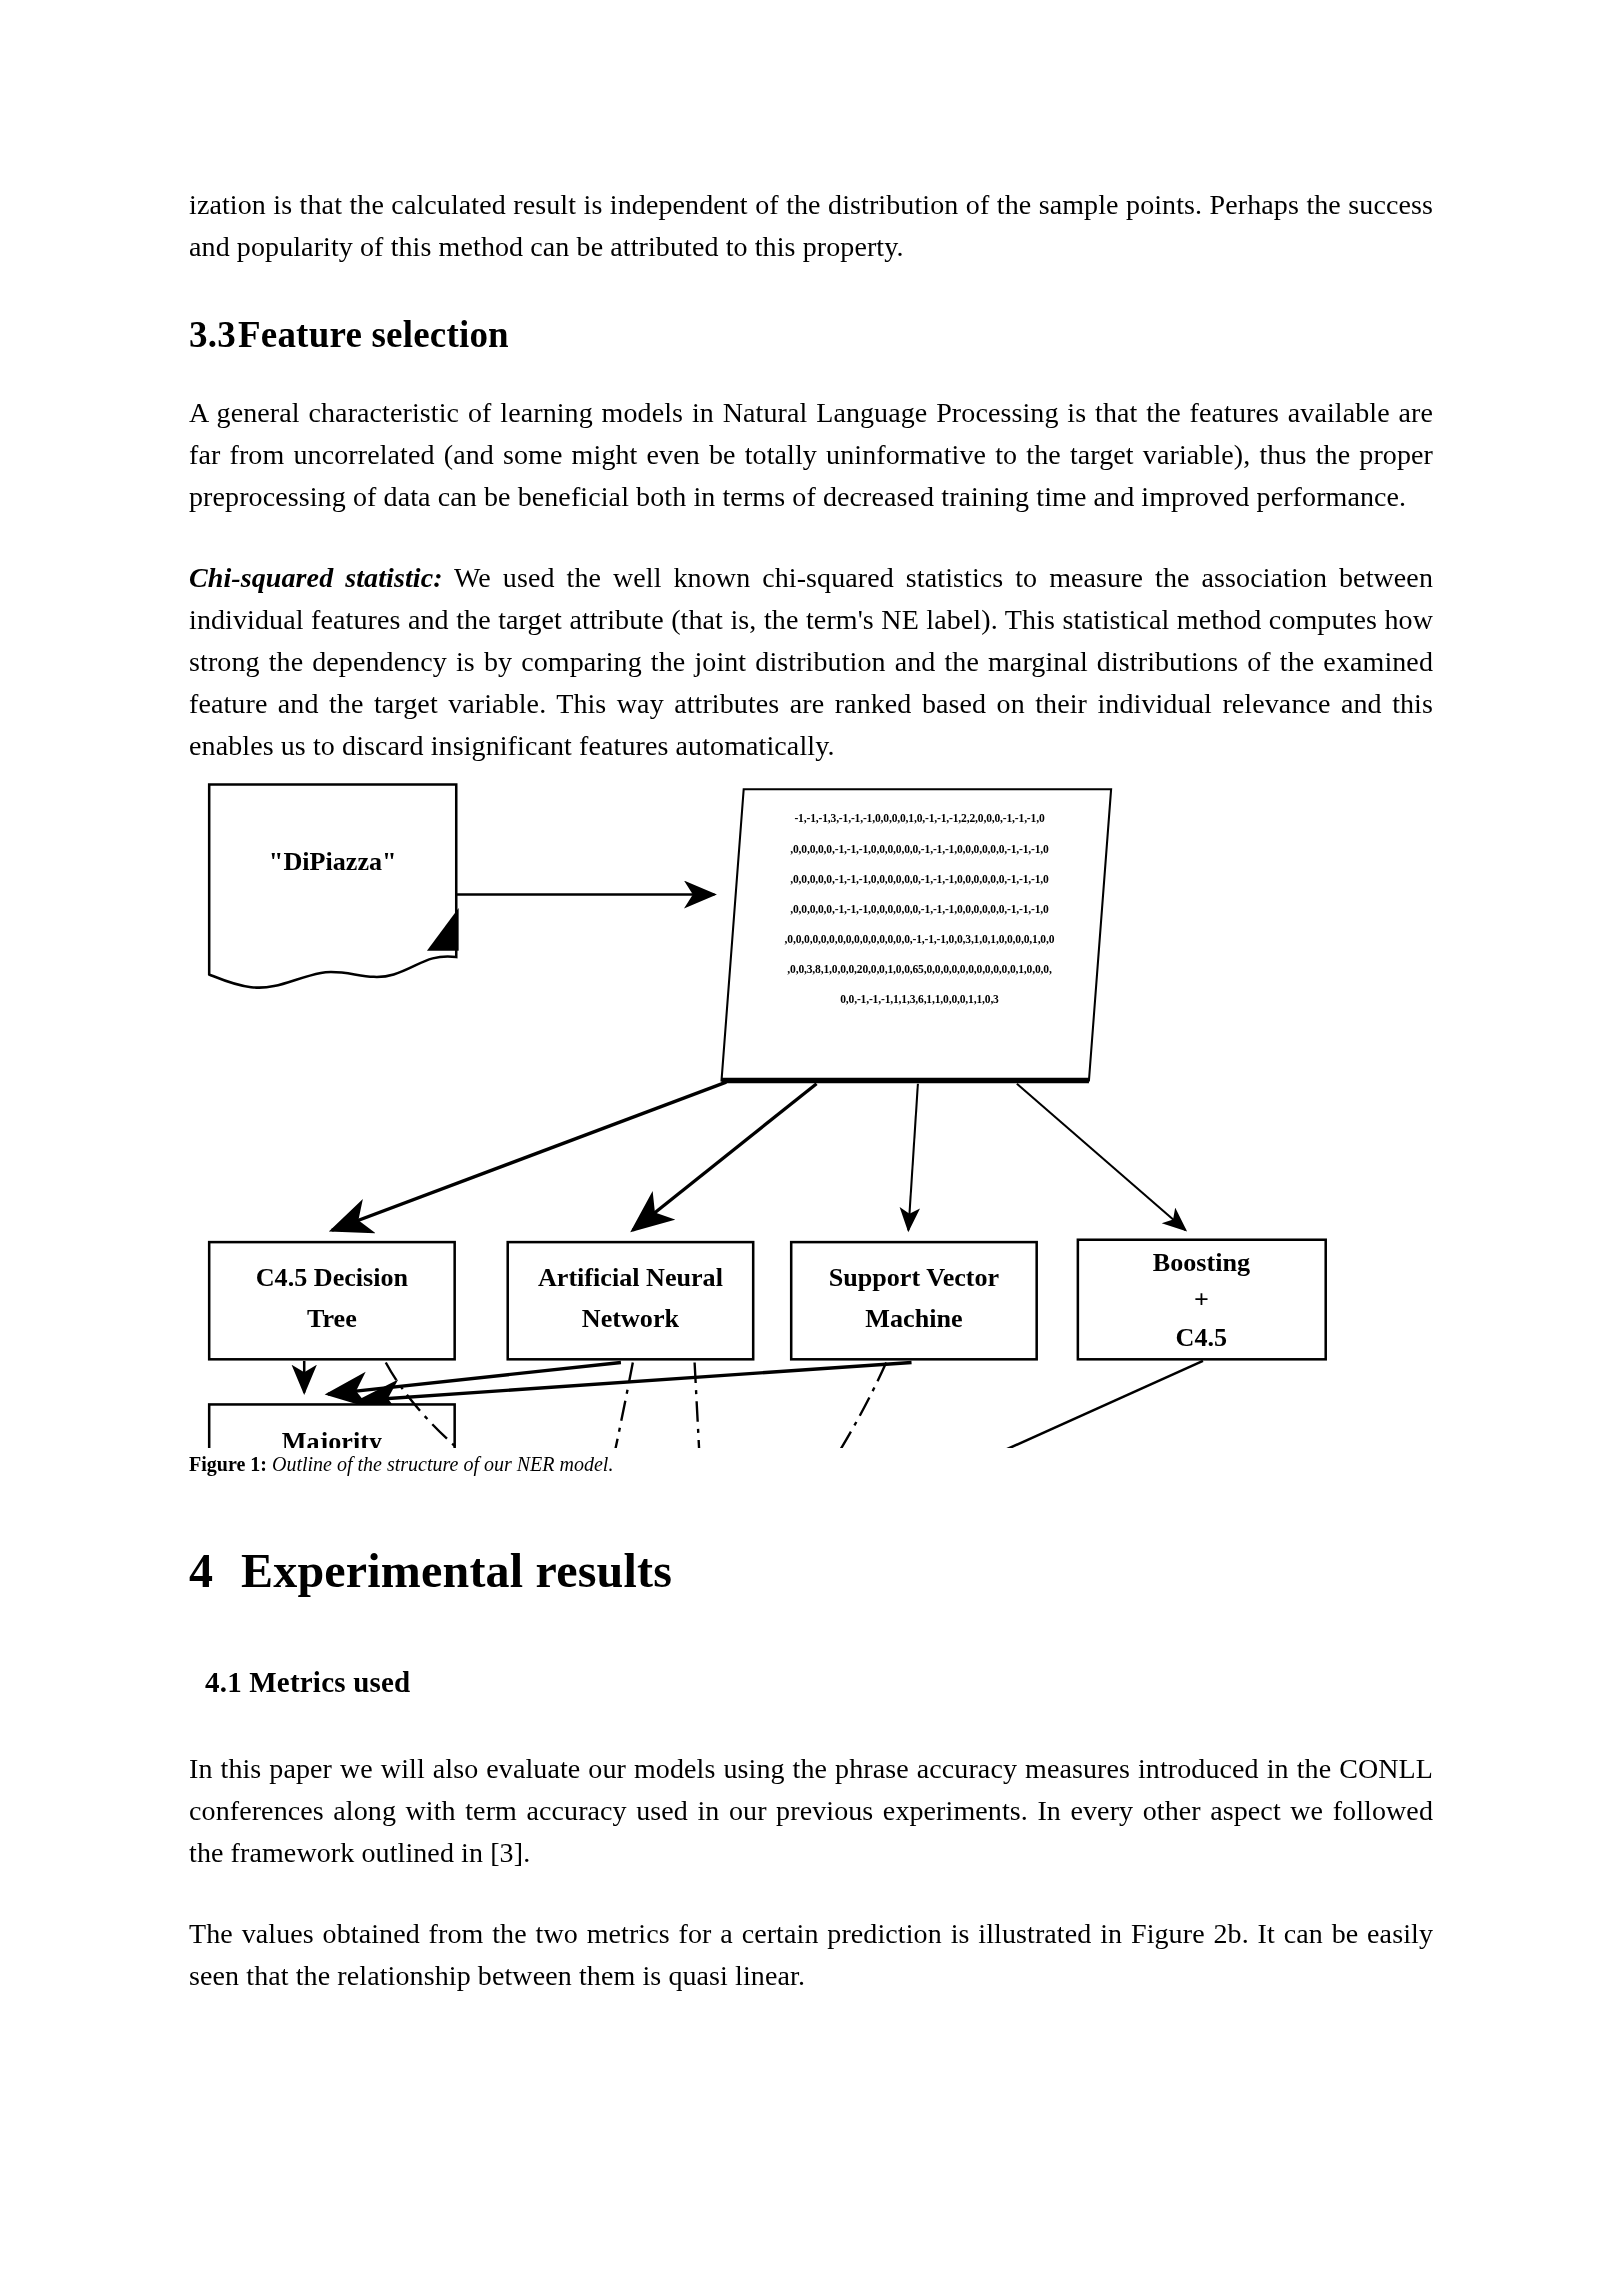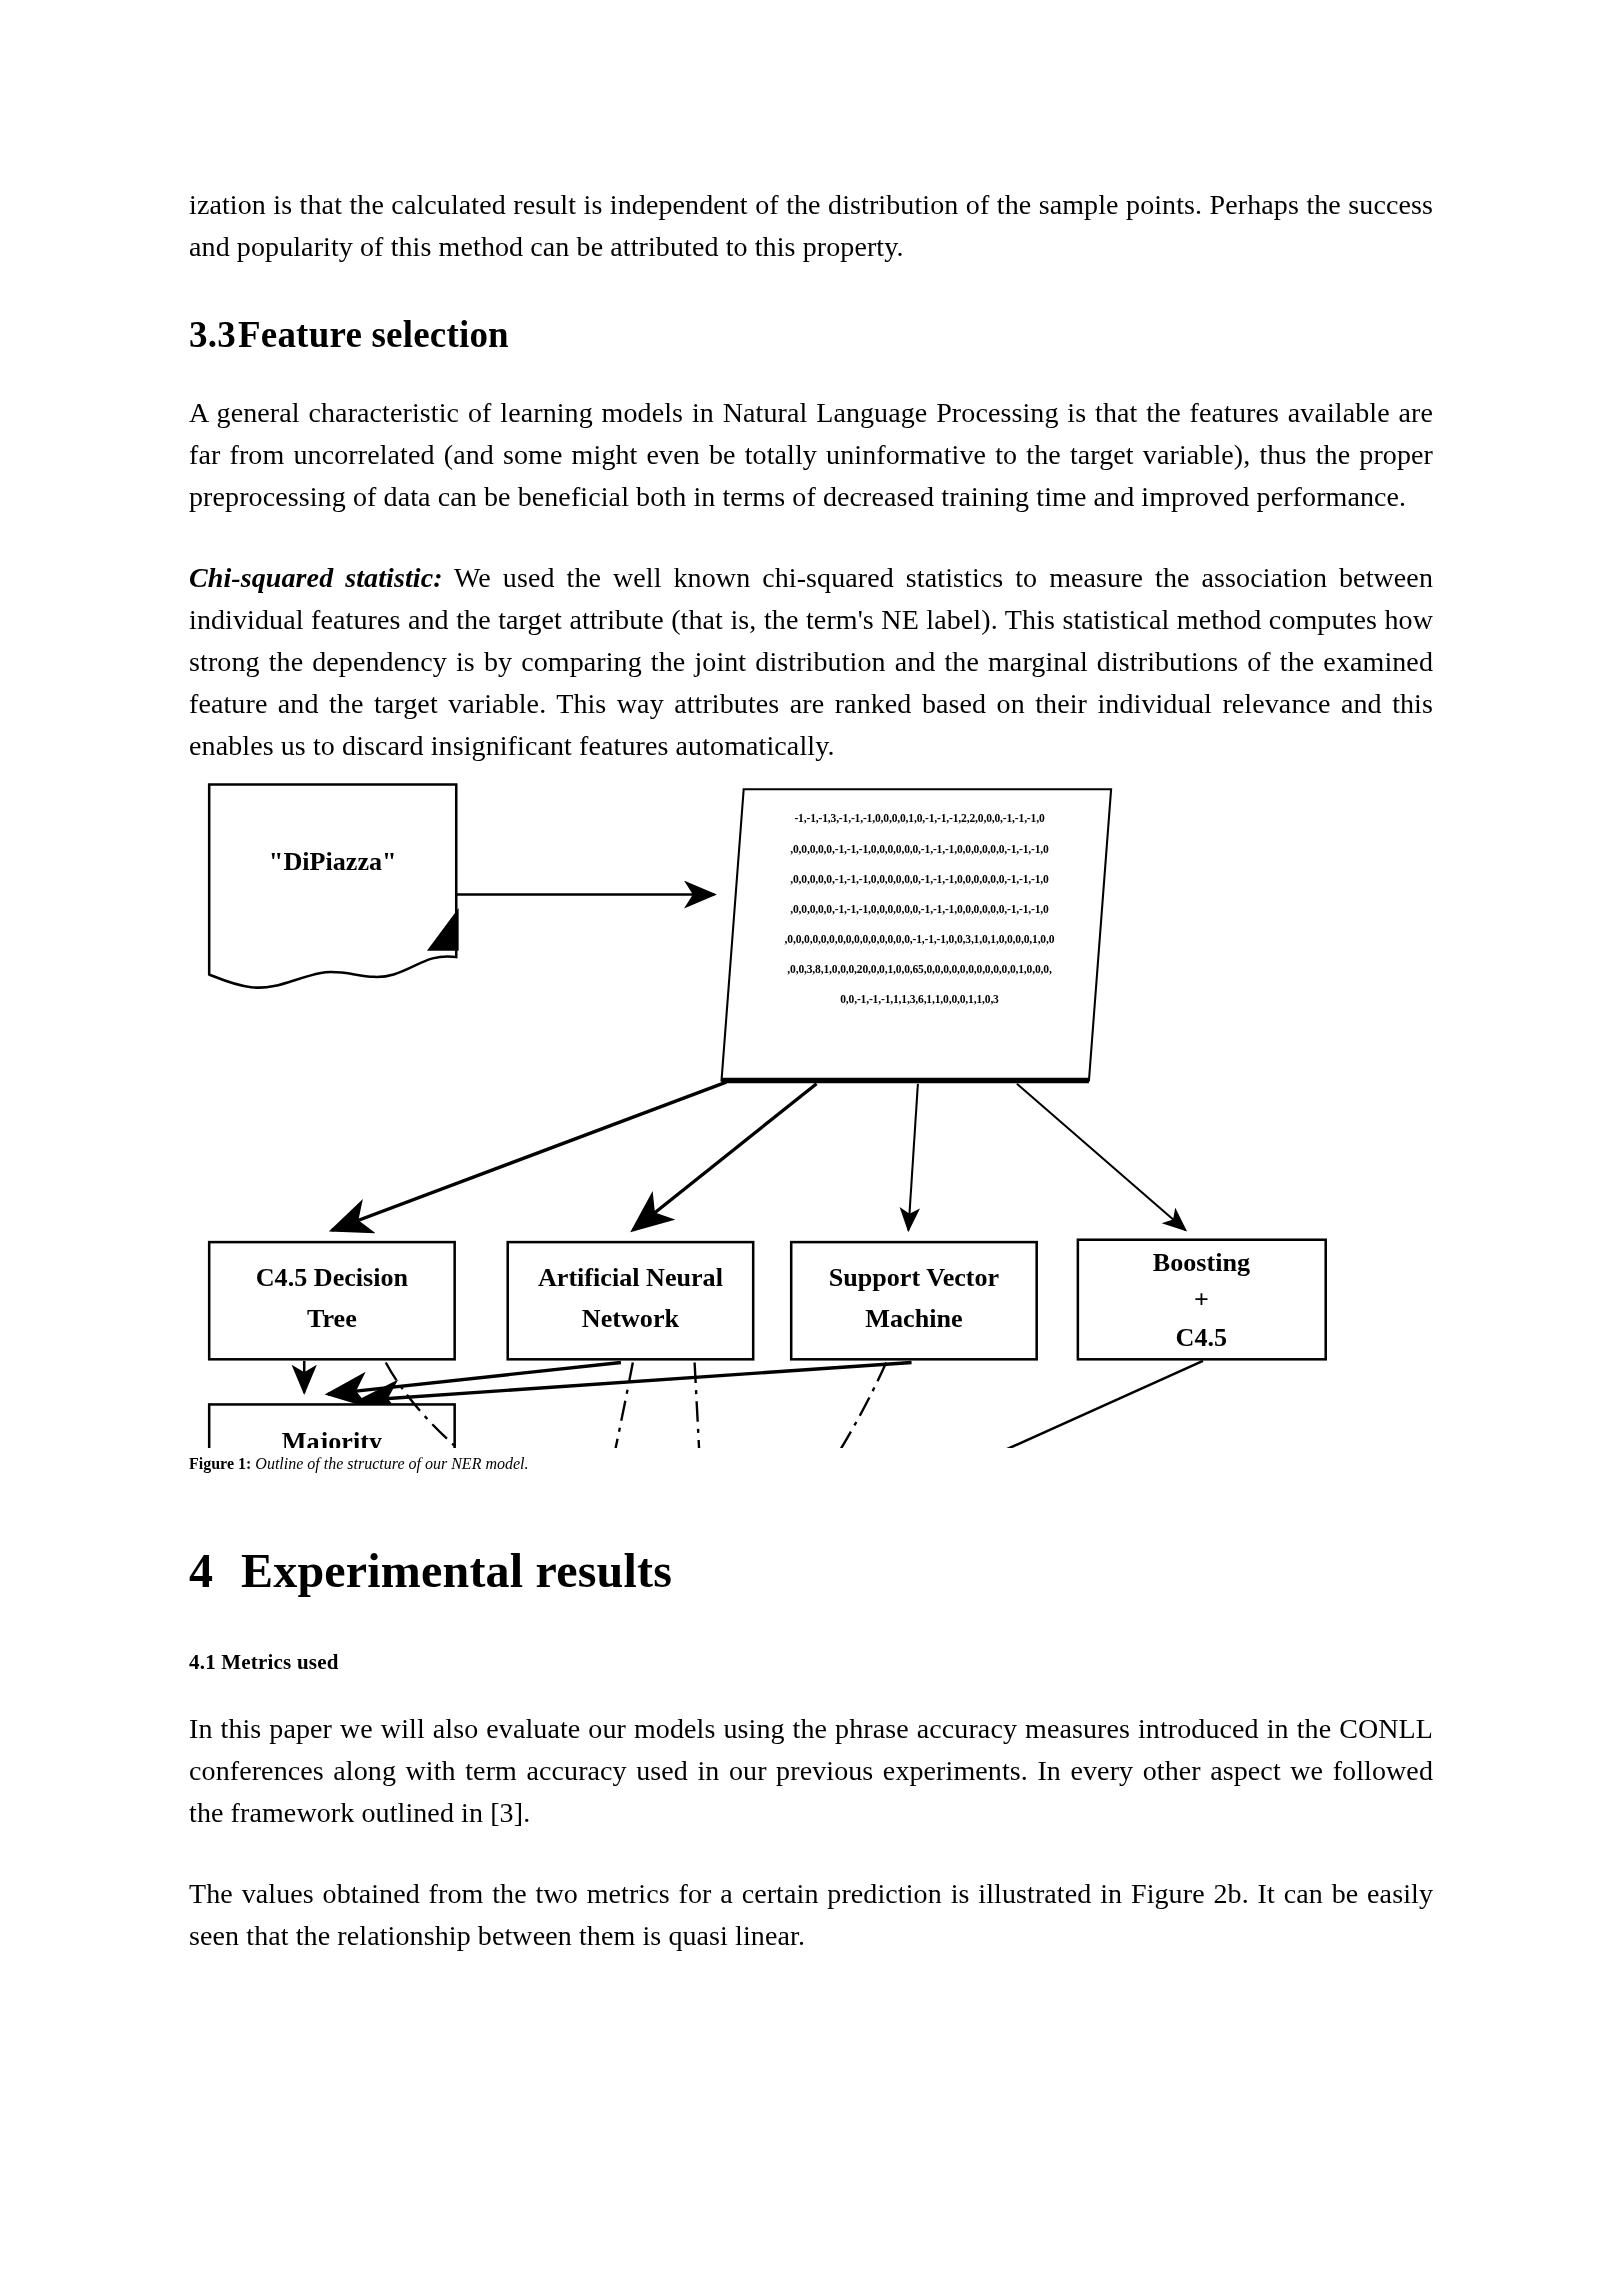--- a/index.html
+++ b/index.html
@@ -41,32 +41,32 @@
   }
   h2.sec .num { display: inline-block; min-width: 49px; }
   h1.sec-big {
     font-size: 48px;
     font-weight: bold;
     margin: 0;
     letter-spacing: 0.2px;
   }
   h1.sec-big .num { display: inline-block; min-width: 52px; }
   h3.subsec {
-    font-size: 21px;
-    font-weight: bold;
-    margin: 0;
+    font-size: 29px;
+    font-weight: bold;
+    margin: 16px;
     letter-spacing: 0.2px;
   }
   .run-in { font-weight: bold; font-style: italic; }
   .figure-wrap {
     position: relative;
     margin: 0;
   }
   .caption {
-    font-size: 16px;
+    font-size: 20px;
     font-style: italic;
     line-height: 32px;
     margin: 0;
   }
   .caption b { font-style: normal; font-weight: bold; }
 
   
   svg.nerfig { display: block; }
   svg.nerfig text {
     font-family: "Liberation Serif", serif;

